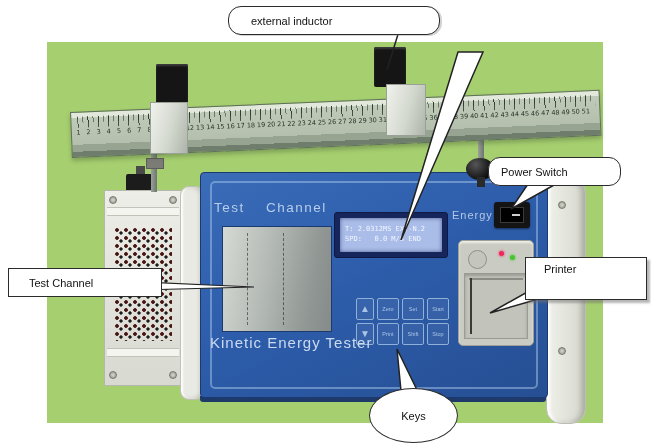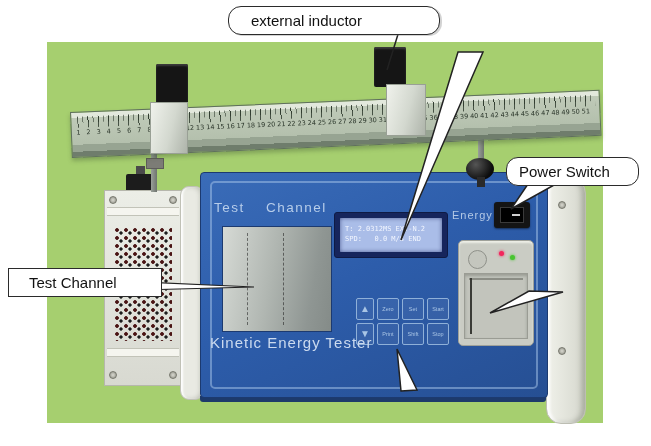--- a/index.html
+++ b/index.html
@@ -102,26 +102,26 @@
     background:linear-gradient(105deg,#f0f2ec 0%,#d3d8cf 55%,#aeb4aa 100%);}
   .mount-left{left:150px;top:102px;width:36px;}
   .mount-right{left:386px;top:84px;}
   .sensor{width:32px;height:40px;background:#151515;border-radius:2px;
     box-shadow:inset 0 2px 2px #3c3c3c;}
   .sensor-left{left:156px;top:64px;}
   .sensor-right{left:374px;top:47px;}
 
   
   .overlay-svg{left:0;top:0;width:651px;height:446px;pointer-events:none;}
-  .co-box{background:#fff;border:1.6px solid #2b2b2b;color:#111;font-size:15px;
+  .co-box{background:#fff;border:1.6px solid #2b2b2b;color:#111;font-size:11px;
     display:flex;align-items:center;}
   .co-round{border-radius:13px;box-shadow:2px 1px 0 rgba(130,130,130,.35);}
   .co-ext{left:228px;top:6px;width:188px;height:27px;padding-left:22px;}
   .co-disp{left:443px;top:22px;width:147px;height:29px;padding-left:24px;}
-  .co-pow{left:506px;top:157px;width:119px;height:27px;padding-left:12px;border-radius:12px;}
+  .co-pow{left:488px;top:157px;width:119px;height:27px;padding-left:12px;border-radius:12px;}
   .co-prn{left:525px;top:257px;width:102px;height:36px;padding-left:18px;
     box-shadow:3px 3px 2px rgba(110,110,110,.5);align-items:flex-start;padding-top:5px;}
   .co-tc{left:8px;top:268px;width:132px;height:27px;padding-left:20px;}
   .co-keys{left:369px;top:388px;width:87px;height:53px;border-radius:50%;
     justify-content:center;padding-left:0;}
 </style>
 </head>
 <body>
 
 <div class="stage">
@@ -267,17 +267,23 @@
     <polygon points="140,282 140,290 254,287" fill="#fff" stroke="#222" stroke-width="1.2"></polygon>
     <polygon points="401,391 417,390 397,349" fill="#fff" stroke="#222" stroke-width="1.5"></polygon>
   </svg>
 
   <div class="abs co-box co-round co-ext">
     <span>external inductor</span>
   </div>
   <div class="abs co-box co-pow">
     <span>Power Switch</span>
   </div>
+  <div class="abs co-box co-prn">
+    <span>Printer</span>
+  </div>
   <div class="abs co-box co-tc">
     <span>Test Channel</span>
   </div>
+  <div class="abs co-box co-keys">
+    <span>Keys</span>
+  </div>
 
 </div>
 
 </body></html>

